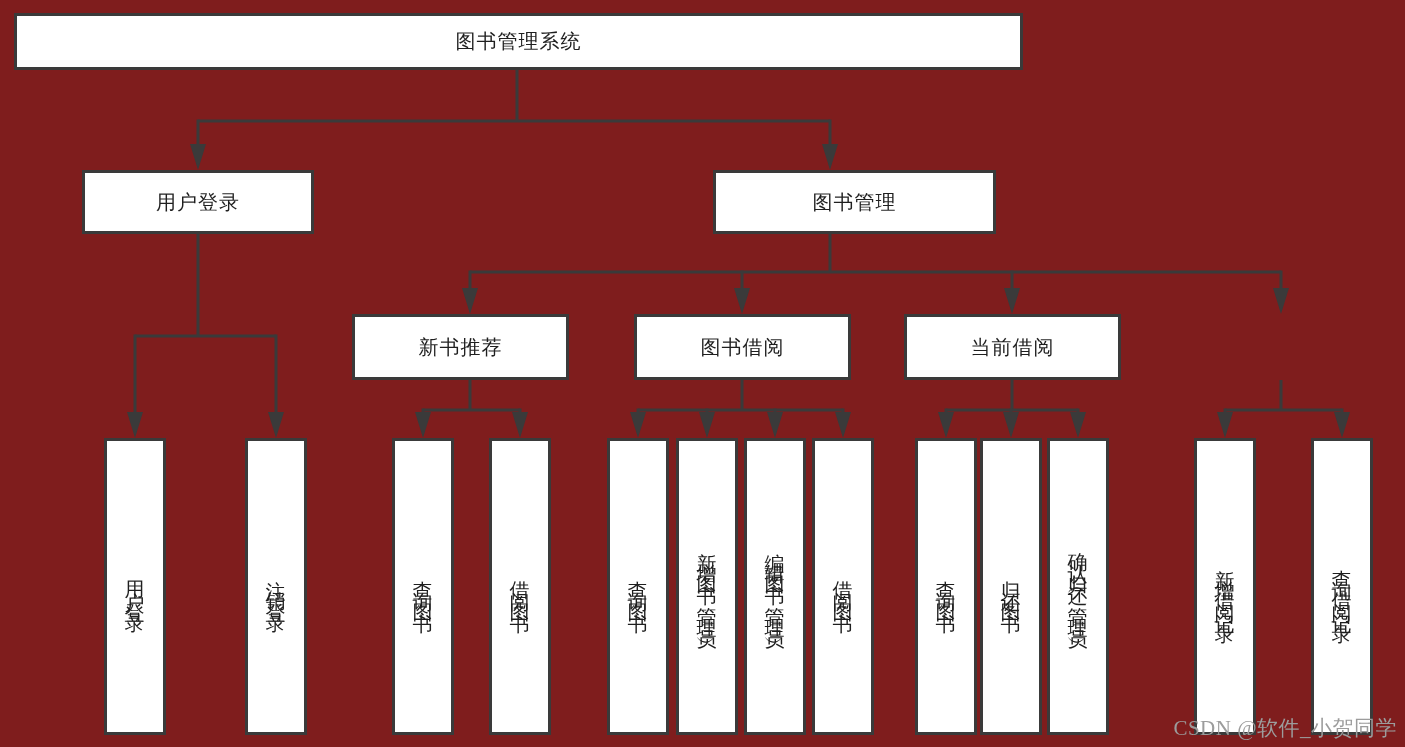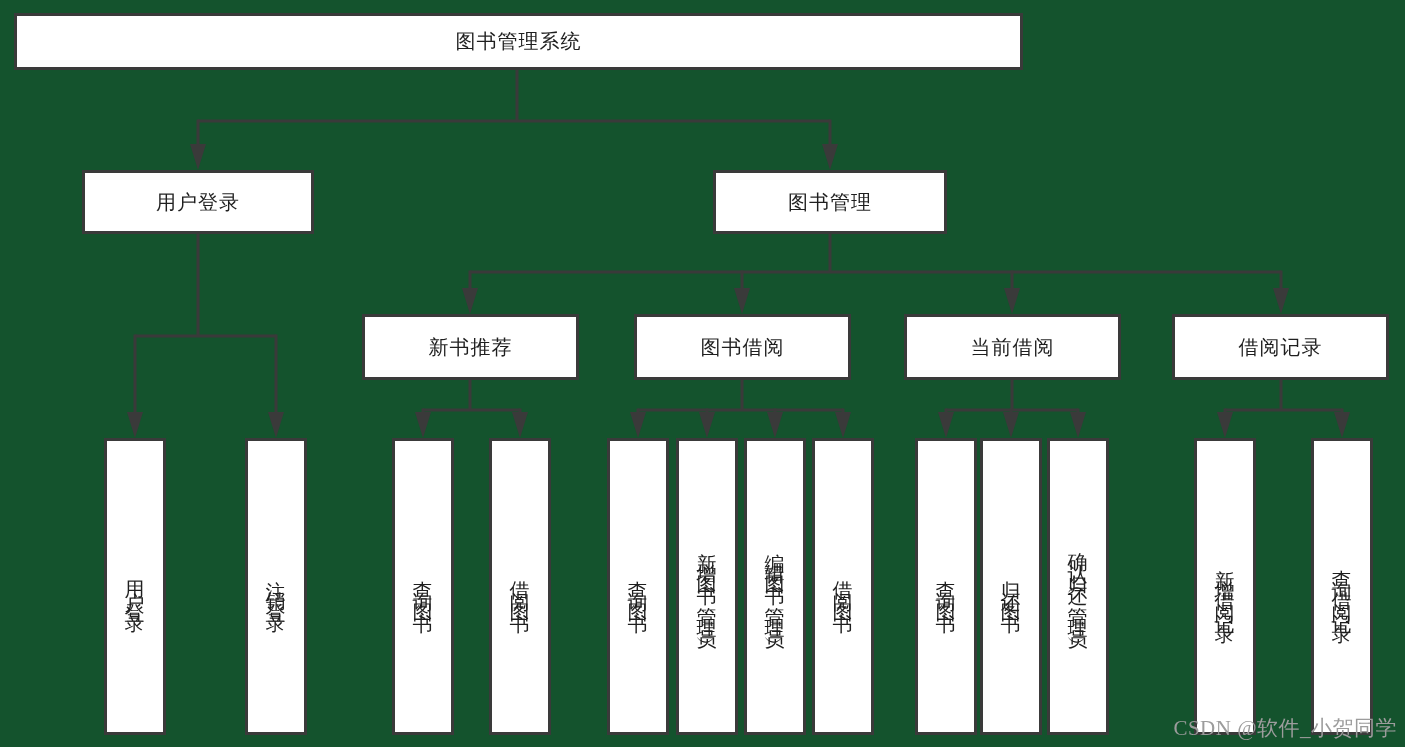--- a/index.html
+++ b/index.html
@@ -5,21 +5,21 @@
   html, body {
     margin: 0;
     padding: 0;
     background: #ffffff;
     font-family: "Liberation Sans", "DejaVu Sans", sans-serif;
   }
   #canvas {
     position: relative;
     width: 1405px;
     height: 747px;
-    background: #14532d;
+    background: #7f1d1d;
     overflow: hidden;
   }
   #connectors {
     position: absolute;
     left: 0; top: 0;
     width: 1405px;
     height: 747px;
     pointer-events: none;
   }
   .hbox {
@@ -123,26 +123,25 @@
       <polygon points="1070,412 1086,412 1078,438" fill="#3a3a3a"></polygon>
       <line x1="1225" y1="408.5" x2="1225" y2="418" stroke="#3a3a3a" stroke-width="3"></line>
       <polygon points="1217,412 1233,412 1225,438" fill="#3a3a3a"></polygon>
       <line x1="1342" y1="408.5" x2="1342" y2="418" stroke="#3a3a3a" stroke-width="3"></line>
       <polygon points="1334,412 1350,412 1342,438" fill="#3a3a3a"></polygon>
     </svg>
 
   <div class="hbox" style="left:14px; top:13px; width:1009px; height:57px;">图书管理系统</div>
 
   <div class="hbox" style="left:82px; top:170px; width:232px; height:64px;">用户登录</div>
-  <div class="hbox" style="left:713px; top:170px; width:234px; height:64px;">图书管理</div>
+  <div class="hbox" style="left:713px; top:170px; width:283px; height:64px;">图书管理</div>
 
-  <div class="hbox" style="left:362px; top:314px; width:217px; height:66px;">新书推荐</div>
+  <div class="hbox" style="left:352px; top:314px; width:217px; height:66px;">新书推荐</div>
   <div class="hbox" style="left:904px; top:314px; width:217px; height:66px;">当前借阅</div>
   <div class="hbox" style="left:634px; top:314px; width:217px; height:66px;">图书借阅</div>
-  <div class="hbox" style="left:1172px; top:314px; width:217px; height:66px;">借阅记录</div>
 
   <div class="vbox" style="left:104px; top:438px; width:62px; height:297px;">
     <span>用户登录</span>
     </div>
   <div class="vbox" style="left:245px; top:438px; width:62px; height:297px;">
     <span>注销登录</span>
     </div>
 
   <div class="vbox" style="left:392px; top:438px; width:62px; height:297px;">
     <span>查询图书</span>

